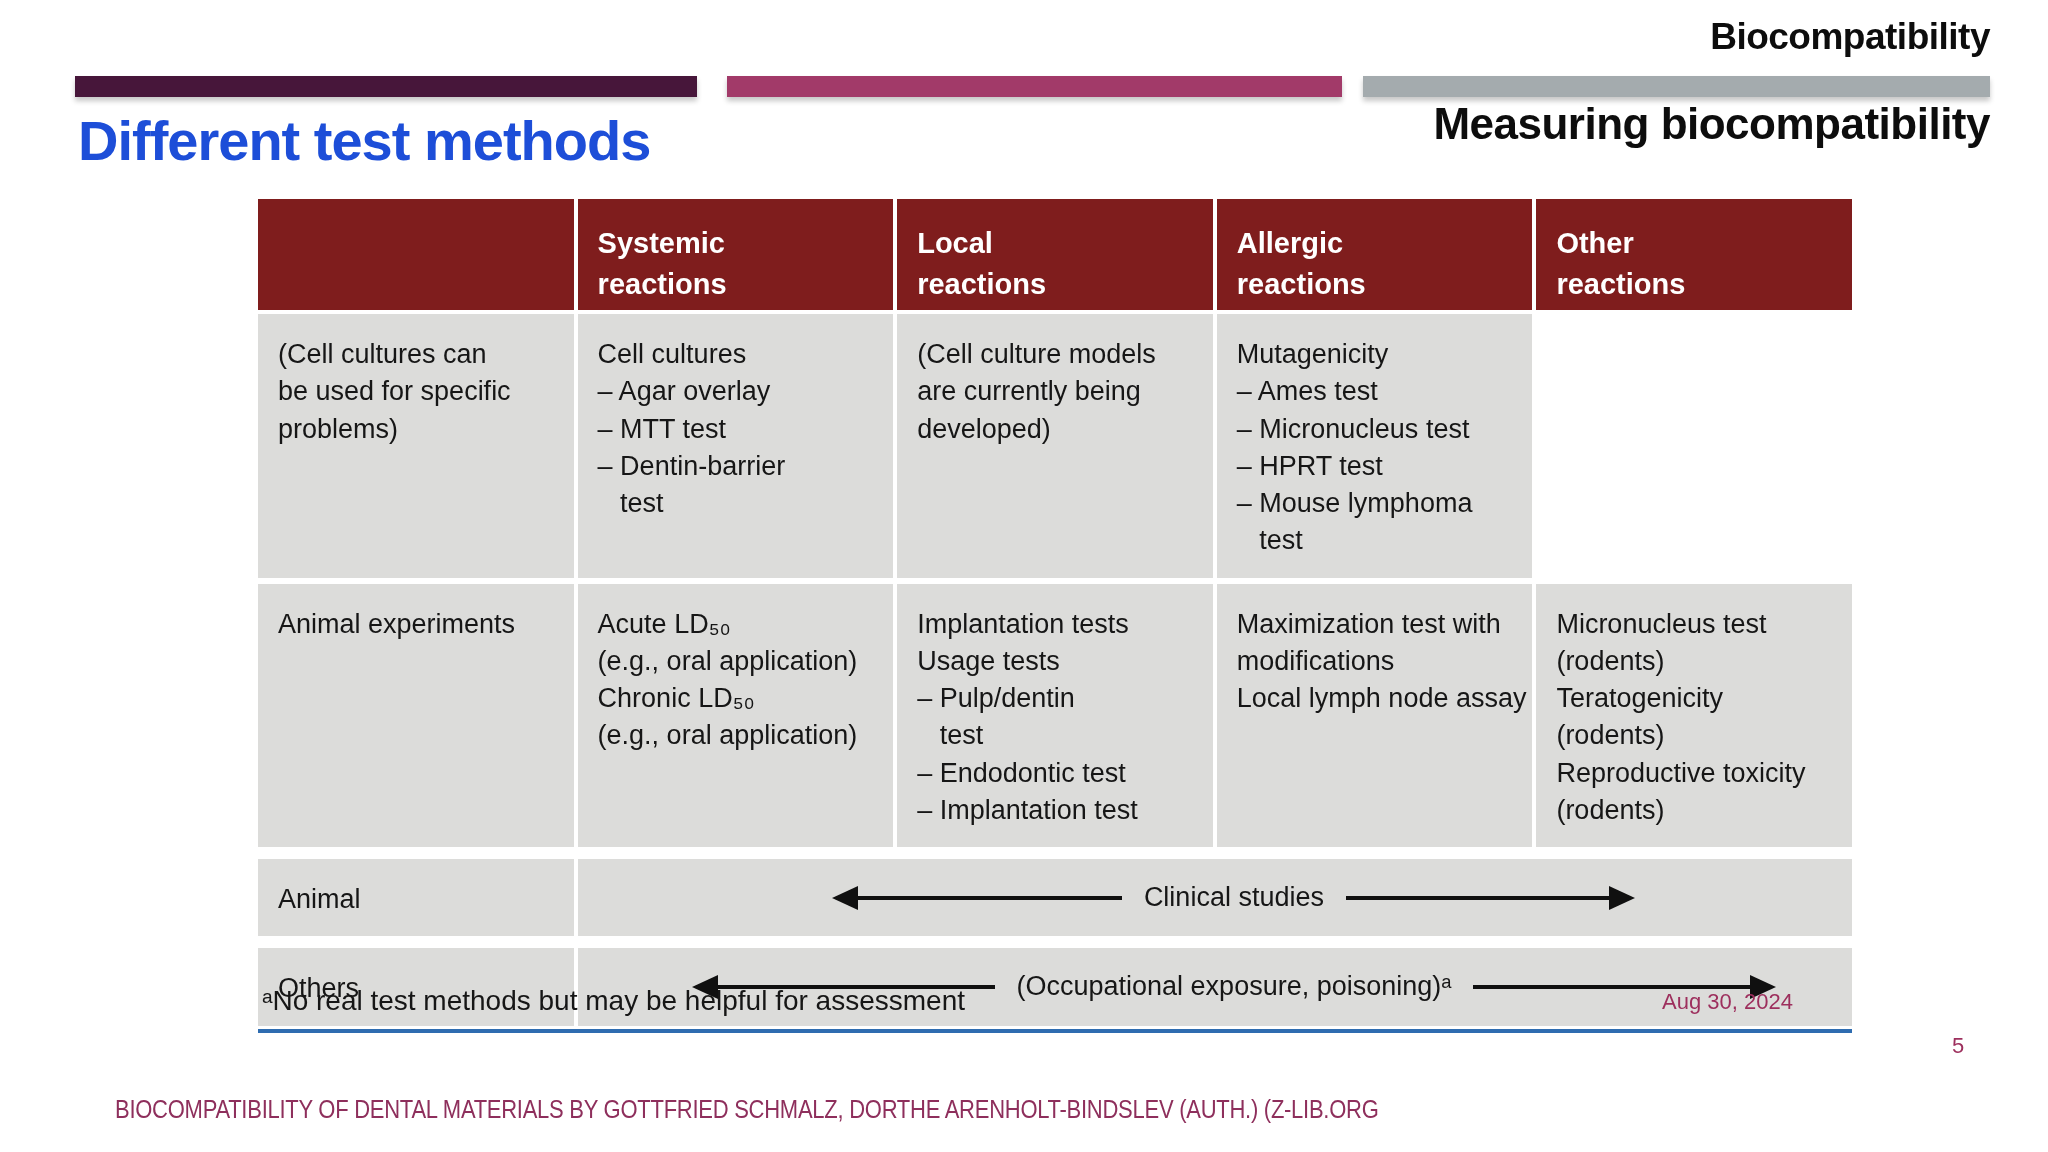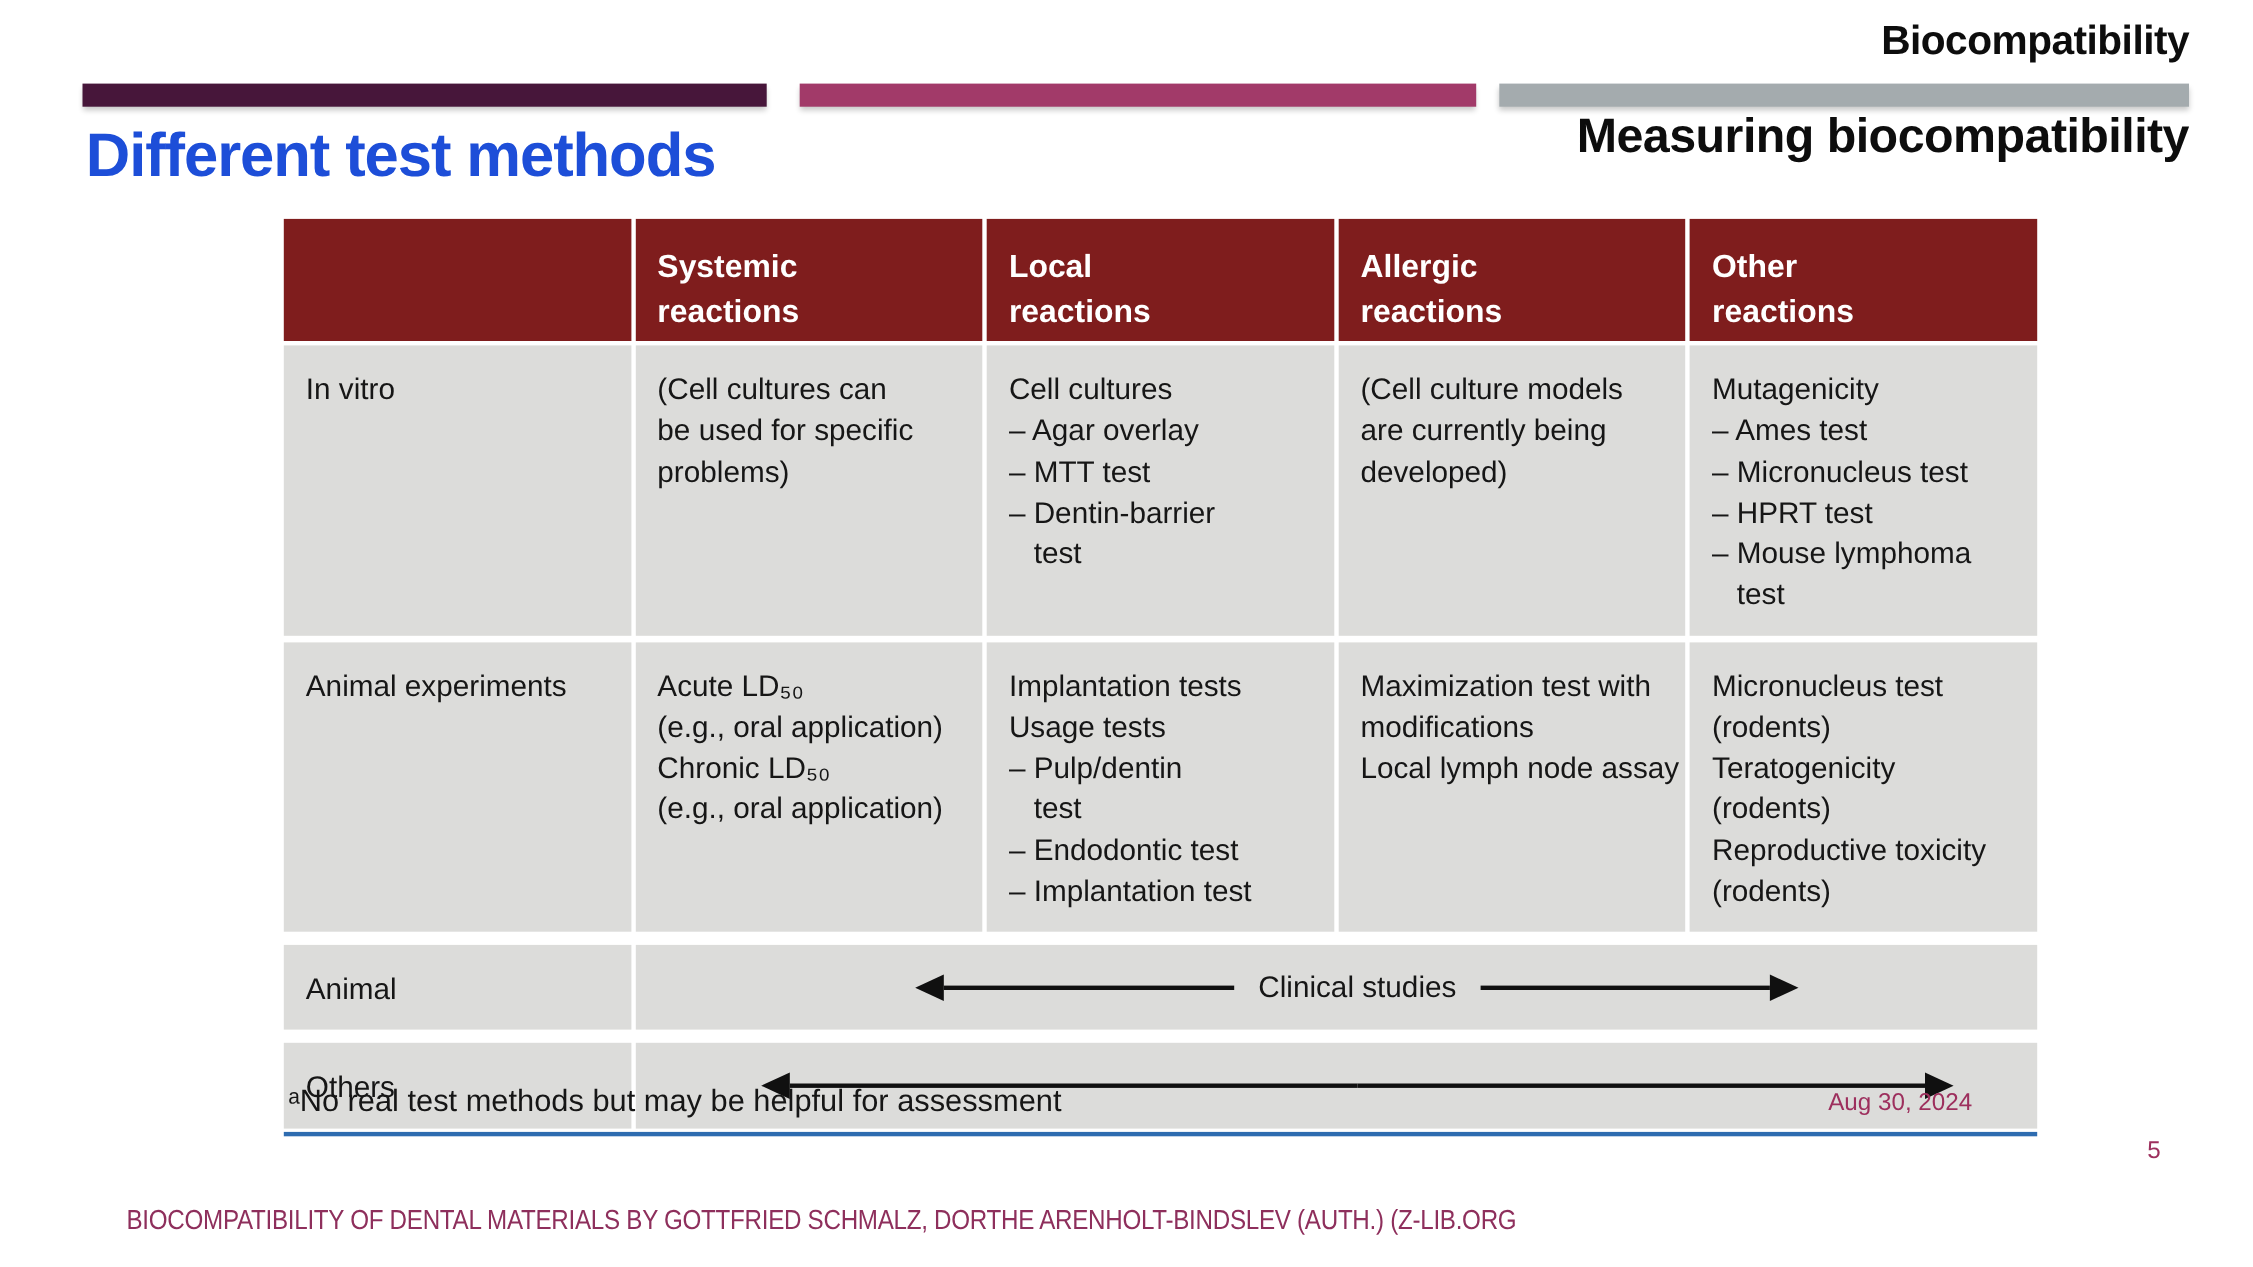--- a/index.html
+++ b/index.html
@@ -73,21 +73,20 @@
 reactions</div>
       <div class="cell hcell">Local
 reactions</div>
       <div class="cell hcell">Allergic
 reactions</div>
       <div class="cell hcell">Other
 reactions</div>
     </div>
   <div id="table-body">
       <div class="trow row-invitro">
-        <div class="cell bcell">In vitro</div>
         <div class="cell bcell">(Cell cultures can
 be used for specific
 problems)</div>
         <div class="cell bcell">Cell cultures
 – Agar overlay
 – MTT test
 – Dentin-barrier
    test</div>
         <div class="cell bcell">(Cell culture models
 are currently being
@@ -129,20 +128,21 @@
           <div class="atext">Clinical studies</div>
           <div class="aline"></div>
           <div class="ah ah-r"></div>
         </div>
       </div>
       <div class="trow row-others">
         <div class="cell bcell arrow-label-cell"><div class="">Others</div></div>
         <div class="bcell merged">
           <div class="ah ah-l"></div>
           <div class="aline"></div>
+          <div class="atext">(Occupational exposure, poisoning)ᵃ</div>
           <div class="aline"></div>
           <div class="ah ah-r"></div>
         </div>
       </div>
     </div>
   <div class="blue-rule"></div>
 </div>
 
 <div class="footnote">ᵃNo real test methods but may be helpful for assessment</div>
 <div class="date">Aug 30, 2024</div>

